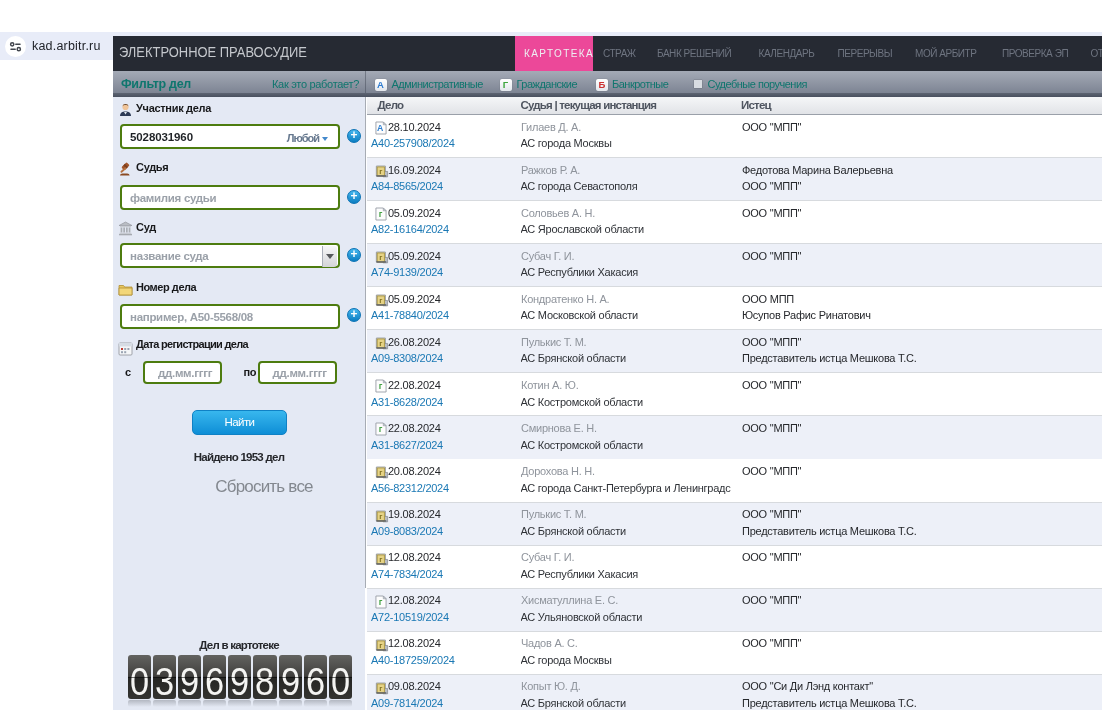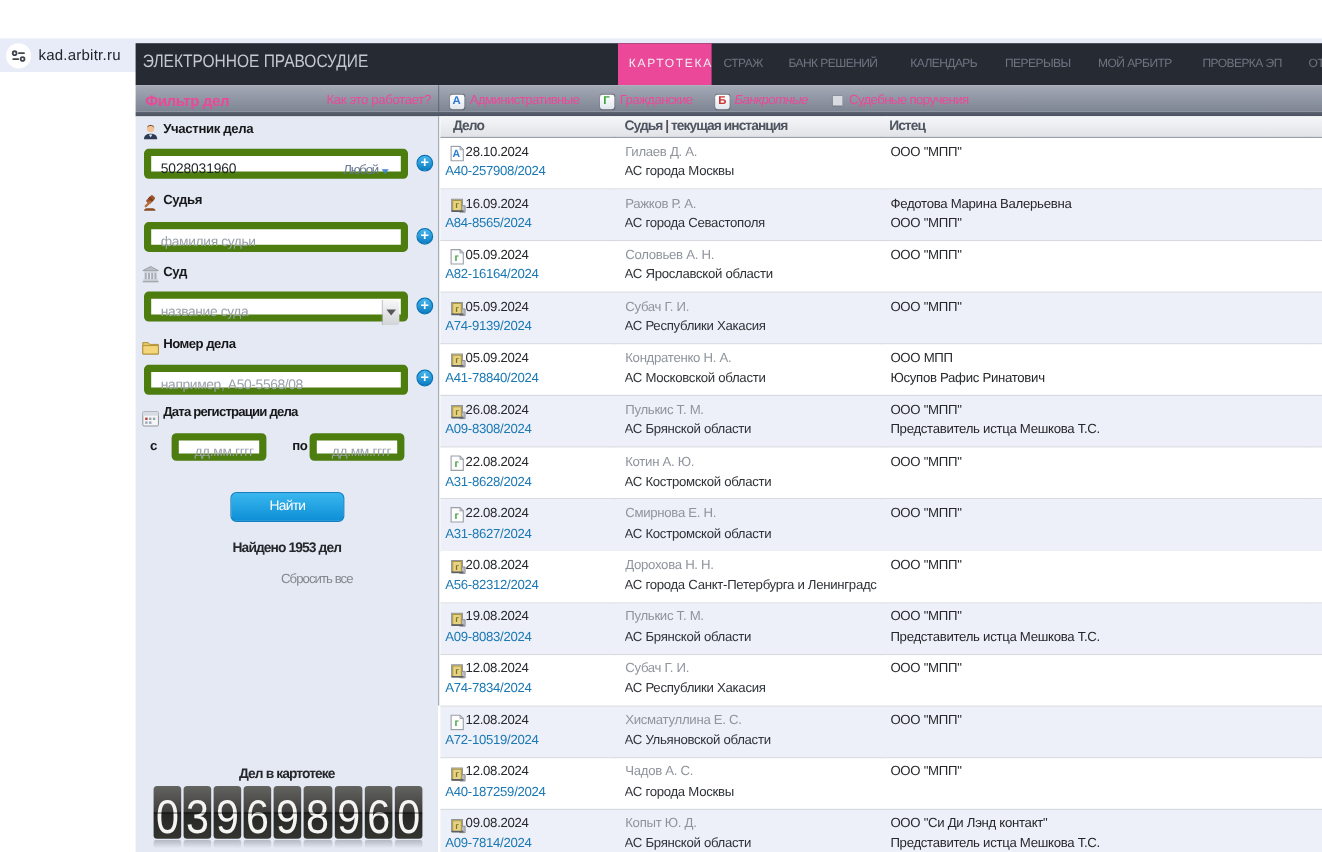--- a/index.html
+++ b/index.html
@@ -17,32 +17,32 @@
 #logo { position:absolute; left:5.5px; top:-2px; line-height:35px; font-size:15px; color:#c5c8cd; transform:scaleX(0.862); transform-origin:left center; white-space:nowrap; }
 .nitem { position:absolute; top:0; line-height:35px; font-size:10px; letter-spacing:-0.45px; color:#6e7480; white-space:nowrap; }
 #nactive { position:absolute; left:402px; top:0; width:78px; height:35px; background:#ec4899; }
 #nactive span { position:absolute; left:9px; top:0; line-height:35px; font-size:10px; letter-spacing:1.4px; color:#edeff2; white-space:nowrap; }
 
 
 #fbar { position:absolute; left:0; top:35px; width:989px; height:26px; }
 #fbargrad { position:absolute; left:0; top:0; width:989px; height:22px; background:linear-gradient(#a4aab6,#7d8493); }
 #fbardark { position:absolute; left:0; top:22px; width:989px; height:4px; background:linear-gradient(#5d6472,#49505f); }
 #fdiv { position:absolute; left:252px; top:0; width:1px; height:22px; background:rgba(60,66,80,.45); }
-.ftext { position:absolute; top:0; line-height:26px; color:#ec4899; font-size:11px; letter-spacing:-0.3px; white-space:nowrap; }
+.ftext { position:absolute; top:0; line-height:26px; color:#0f766e; font-size:11px; letter-spacing:-0.3px; white-space:nowrap; }
 .tabicon { position:absolute; top:7.5px; width:12px; height:12px; border-radius:2px; background:linear-gradient(#ffffff,#e2e6ec); box-shadow:0 0 1px rgba(0,0,0,.4); text-align:center; font-size:9.5px; font-weight:bold; line-height:12px; letter-spacing:0; }
 .sqicon { position:absolute; top:9px; width:8px; height:8px; background:#d8dce2; box-shadow:0 0 1px rgba(0,0,0,.5); }
 
 
 #content { position:absolute; left:0; top:61px; width:989px; height:613px; }
 
 
 #sidebar { position:absolute; left:0; top:0; width:252px; height:613px; background:#e4e9f4; }
 .slabel { position:absolute; left:23px; font-size:11px; font-weight:bold; letter-spacing:-0.3px; color:#17181a; white-space:nowrap; }
 .sicon { position:absolute; left:5px; width:15px; height:15px; }
-.sinput { position:absolute; left:7px; width:220px; height:25px; background:#fff; border:6px solid #4d7c0f; border-radius:4px; }
+.sinput { position:absolute; left:7px; width:220px; height:25px; background:#fff; border:2px solid #4d7c0f; border-radius:4px;font-weight:bold; }
 .ph { position:absolute; left:8px; top:5px; color:#9ba1a9; font-size:11.5px; letter-spacing:-0.3px; white-space:nowrap; }
 .val { position:absolute; left:8px; top:5px; color:#1f2226; font-size:11.5px; letter-spacing:-0.1px; }
 .plus { position:absolute; left:234px; width:14px; height:14px; border-radius:50%; background:linear-gradient(#46b7ee,#0c7ec2); border:1px solid #0b72b4; color:#fff; font-size:12px; font-weight:bold; line-height:11px; text-align:center; }
 
 
 #table { position:absolute; left:252px; top:0; width:737px; height:491px; background:#fff; border-left:1px solid #a7acb4; }
 #thead { position:absolute; left:1px; top:0; width:736px; height:18px; background:linear-gradient(#f5f6f8,#e1e3e7); border-bottom:1px solid #9aa0a9; }
 .th { position:absolute; top:1.5px; font-size:11.5px; font-weight:bold; letter-spacing:-0.8px; color:#4f5560; }
 .vline { position:absolute; top:0; width:1px; height:613px; background:#b5b9c0; }
 .row { position:absolute; left:1px; width:736px; height:43.2px; border-bottom:1px solid #d7dade; background:#fff; }
@@ -51,21 +51,21 @@
 .rdate { position:absolute; left:21px; top:5.5px; font-size:11px; letter-spacing:-0.25px; color:#26282c; }
 .rlink { position:absolute; left:4px; top:22.3px; font-size:11px; letter-spacing:-0.25px; color:#1a78b4; }
 .rjudge { position:absolute; left:154px; top:5.5px; width:211px; overflow:hidden; white-space:nowrap; font-size:11px; letter-spacing:-0.25px; color:#8f949c; }
 .rcourt { position:absolute; left:153.5px; top:22.3px; width:212px; overflow:hidden; white-space:nowrap; font-size:11px; letter-spacing:-0.25px; color:#2f3237; }
 .c3a { position:absolute; left:375px; top:5.5px; font-size:11px; letter-spacing:-0.25px; color:#26282c; white-space:nowrap; }
 .c3b { position:absolute; left:375px; top:22.3px; font-size:11px; letter-spacing:-0.25px; color:#26282c; white-space:nowrap; }
 
 
 #findbtn { position:absolute; left:79px; top:313px; width:95px; height:25px; border-radius:5px; background:linear-gradient(#38b7ee,#0e8ed6); border:1px solid #0f81c5; color:#fff; font-size:11.5px; letter-spacing:-0.6px; text-align:center; line-height:23px; }
 #found { position:absolute; left:0; top:354px; width:252px; text-align:center; font-size:11.5px; font-weight:bold; letter-spacing:-0.75px; color:#25272b; }
-#reset { position:absolute; left:0; top:379.5px; width:302px; text-align:center; font-size:11px; letter-spacing:-0.8px; color:#83888f; }
+#reset { position:absolute; left:0; top:379.5px; width:302px; text-align:center; font-size:17px; letter-spacing:-0.8px; color:#83888f; }
 #odolabel { position:absolute; left:0; top:542px; width:252px; text-align:center; font-size:11.5px; font-weight:bold; letter-spacing:-0.75px; color:#25272b; }
 #odometer { position:absolute; left:14.5px; top:558px; width:226px; height:44px; display:flex; gap:2px; }
 #odoref { position:absolute; left:14.5px; top:603px; width:226px; height:7px; display:flex; gap:2px; }
 .rtile { width:23.2px; height:7px; border-radius:2px; background:linear-gradient(rgba(120,124,132,0.45),rgba(228,233,244,0)); }
 .tile { position:relative; width:23.2px; height:44px; border-radius:3px; background:linear-gradient(180deg,#636360 0%,#403f3d 48%,#262624 52%,#343431 100%); overflow:hidden; }
 .tile::after { content:""; position:absolute; left:0; top:22px; width:100%; height:1px; background:rgba(0,0,0,.55); }
 .tile span { position:absolute; width:100%; text-align:center; top:4px; left:0; height:44px; line-height:44px; transform:scaleX(0.87); color:#f4f4f2; font-size:39.5px; }
 </style></head>
 <body>
 
@@ -102,21 +102,21 @@
     <div id="fbargrad"></div>
     <div id="fbardark"></div>
     <div id="fdiv"></div>
     <div class="ftext" style="left:8px; font-weight:bold; font-size:12.5px;">Фильтр дел</div>
     <div class="ftext" style="left:159px;">Как это работает?</div>
     <div class="tabicon" style="left:261.5px; color:#2e7bd0;">А</div>
     <div class="ftext" style="left:278.5px; letter-spacing:-0.5px;">Административные</div>
     <div class="tabicon" style="left:386.5px; color:#3da53d;">Г</div>
     <div class="ftext" style="left:403.5px; letter-spacing:-0.5px;">Гражданские</div>
     <div class="tabicon" style="left:483px; color:#cc3333;">Б</div>
-    <div class="ftext" style="left:499px; letter-spacing:-0.5px;font-style:italic;">Банкротные</div>
+    <div class="ftext" style="left:499px; letter-spacing:-0.5px;">Банкротные</div>
     <div class="sqicon" style="left:581px;"></div>
     <div class="ftext" style="left:594.5px; letter-spacing:-0.5px;">Судебные поручения</div>
   </div>
 
   <div id="content">
     <div id="sidebar">
       <svg class="sicon" style="top:5px" viewBox="0 0 15 15">
           <path d="M2 14 c0-3.2 2.2-4.6 5.5-4.6 s5.5 1.4 5.5 4.6 z" fill="#2c3a55"></path>
           <path d="M6 10 l1.5 2.5 L9 10 z" fill="#dfe6ee"></path>
           <circle cx="7.5" cy="5" r="3.1" fill="#f0c498"></circle>

